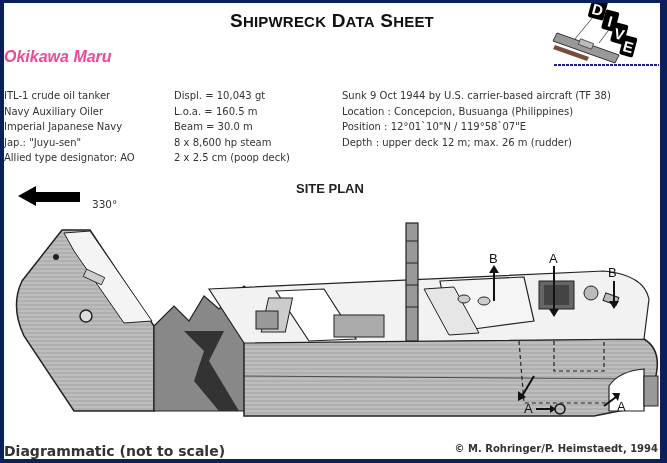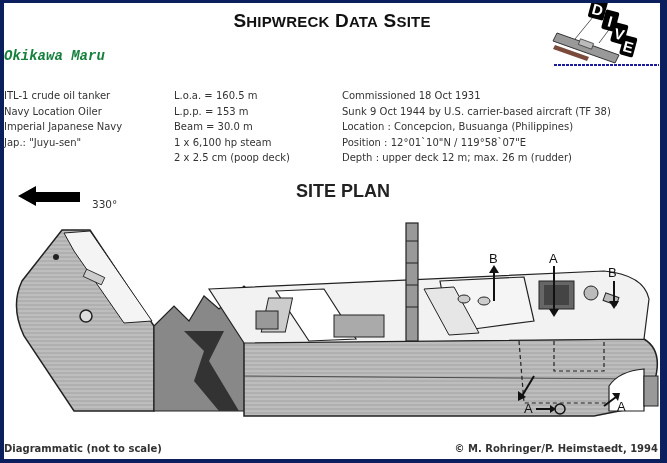--- a/index.html
+++ b/index.html
@@ -1,43 +1,43 @@
 <!DOCTYPE html>
 <html><head>
 <meta charset="utf-8">
 <style>
   html, body { margin: 0; padding: 0; }
   body { width: 667px; height: 463px; background: #0b1f5e; position: relative; overflow: hidden; font-family: "DejaVu Sans", sans-serif; }
   .sheet { position: absolute; left: 4px; top: 3px; width: 656px; height: 456px; background: #fff; }
   .title { position: absolute; left: 0; width: 656px; top: 7px; text-align: center; font-family: "Liberation Sans", sans-serif; font-weight: bold; font-size: 19px; color: #111; letter-spacing: 0.2px; }
   .title .sc { font-size: 15px; }
-  .ship-name { position: absolute; left: 0px; top: 45px; font-family: Liberation Mono, monospace; font-weight: bold; font-style: italic; font-size: 14px; color: #15803d; }
+  .ship-name { position: absolute; left: 0px; top: 45px; font-family: Liberation Sans, sans-serif; font-weight: bold; font-style: italic; font-size: 16px; color: #ec4899; }
   .col { position: absolute; top: 85px; font-size: 10px; line-height: 15.5px; color: #333; white-space: nowrap; }
   .col div { height: 15.5px; }
   .col1 { left: 0px; }
   .col2 { left: 170px; }
   .col3 { left: 338px; }
   .logo { position: absolute; left: 545px; top: 0px; width: 112px; height: 70px; }
-  .site-plan { position: absolute; left: 292px; top: 178px; font-family: "Liberation Sans", sans-serif; font-weight: bold; font-size: 18px; color: #222; }
+  .site-plan { position: absolute; left: 292px; top: 178px; font-family: "Liberation Sans", sans-serif; font-weight: bold; font-size: 13px; color: #222; }
   .arrow { position: absolute; left: 14px; top: 182px; width: 64px; height: 22px; }
   .heading-deg { position: absolute; left: 88px; top: 195px; font-size: 10.5px; color: #333; }
   .drawing { position: absolute; left: 0; top: 208px; width: 656px; height: 225px; }
-  .caption-left { position: absolute; left: 0px; top: 440px; font-size: 10px; font-weight: bold; color: #333; text-align: right; }
+  .caption-left { position: absolute; left: 0px; top: 440px; font-size: 14px; font-weight: bold; color: #333; text-align: right; }
   .caption-right { position: absolute; right: 2px; top: 440px; font-size: 10px; font-weight: bold; color: #333; }
   .lbl { font-family: "Liberation Sans", sans-serif; font-size: 13px; fill: #111; }
 </style>
 </head>
 <body>
 
 <div class="sheet">
 
   <div class="title">
     <span><span>S</span><span class="sc">HIPWRECK</span></span>
     <span><span>D</span><span class="sc">ATA</span></span>
-    <span><span>S</span><span class="sc">SITE</span></span>
+    <span><span>S</span><span class="sc">HEET</span></span>
   </div>
 
   <svg class="logo" viewBox="0 0 112 70">
     <line x1="5" y1="62" x2="110" y2="62" stroke="#1a1a9a" stroke-width="2" stroke-dasharray="3,1"></line>
     <polygon points="8,30 70,52 66,60 4,38" fill="#999" stroke="#333" stroke-width="1"></polygon>
     <polygon points="6,42 40,54 38,58 4,46" fill="#7a4a3a"></polygon>
     <rect x="30" y="38" width="14" height="6" fill="#bbb" stroke="#333" stroke-width="0.7" transform="rotate(20 37 41)"></rect>
     <line x1="26" y1="36" x2="44" y2="14" stroke="#333" stroke-width="0.8"></line>
     <line x1="50" y1="40" x2="62" y2="24" stroke="#333" stroke-width="0.8"></line>
     <g transform="rotate(15 70 20)">
@@ -49,35 +49,35 @@
       <text x="61" y="26" text-anchor="middle" font-family="Liberation Sans, sans-serif" font-weight="bold" font-size="15" fill="#fff">I</text>
       <text x="73" y="36" text-anchor="middle" font-family="Liberation Sans, sans-serif" font-weight="bold" font-size="15" fill="#fff">V</text>
       <text x="85" y="46" text-anchor="middle" font-family="Liberation Sans, sans-serif" font-weight="bold" font-size="15" fill="#fff">E</text>
     </g>
   </svg>
 
   <div class="ship-name">Okikawa Maru</div>
 
   <div class="col col1">
     <div>ITL-1 crude oil tanker</div>
-    <div>Navy Location Oiler</div>
+    <div>Navy Auxiliary Oiler</div>
     <div>Imperial Japanese Navy</div>
     <div>Jap.: "Juyu-sen"</div>
+    <div>Allied type designator: AO</div>
   </div>
 
   <div class="col col2">
+    <div>Displ. = 10,043 gt</div>
     <div>L.o.a. = 160.5 m</div>
-    <div>L.p.p. = 153 m</div>
     <div>Beam = 30.0 m</div>
-    <div>1 x 6,100 hp steam</div>
+    <div>8 x 8,600 hp steam</div>
     <div>2 x 2.5 cm (poop deck)</div>
   </div>
 
   <div class="col col3">
-    <div>Commissioned 18 Oct 1931</div>
     <div>Sunk 9 Oct 1944 by U.S. carrier-based aircraft (TF 38)</div>
     <div>Location : Concepcion, Busuanga (Philippines)</div>
     <div>Position : 12°01`10"N / 119°58`07"E</div>
     <div>Depth : upper deck 12 m; max. 26 m (rudder)</div>
   </div>
 
   <svg class="arrow" viewBox="0 0 64 22">
     <polygon points="0,11 18,1 18,7 62,7 62,17 18,17 18,21" fill="#000"></polygon>
   </svg>
   <div class="heading-deg">330°</div>

